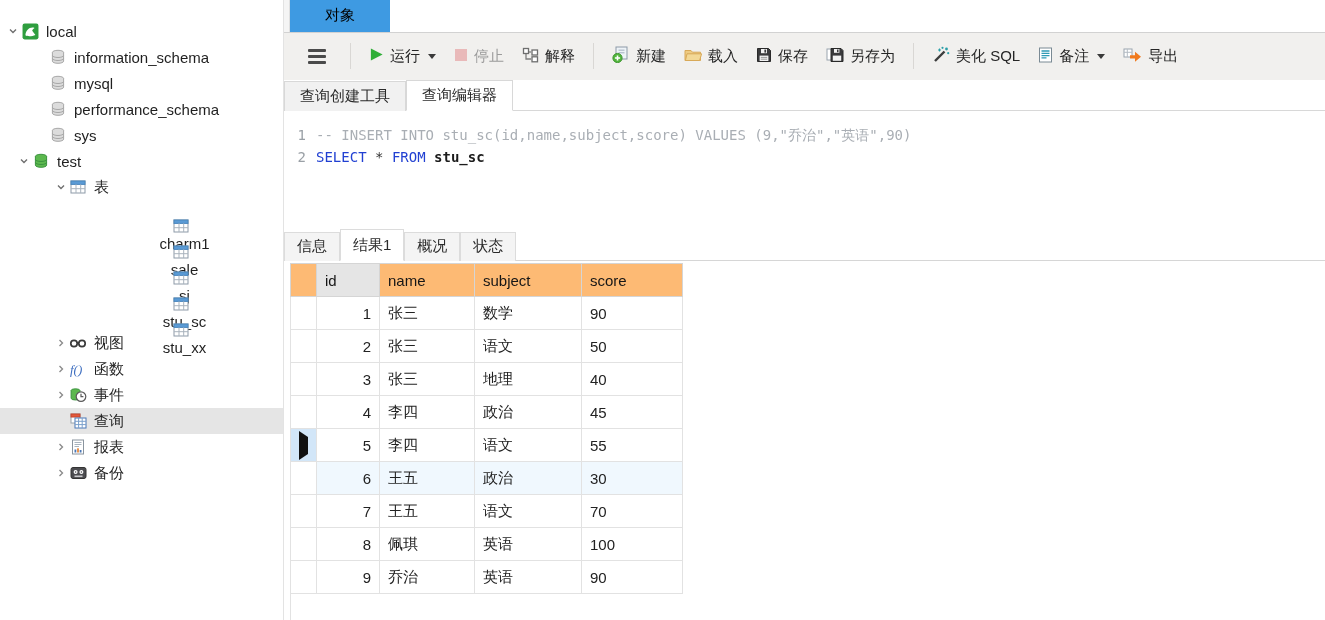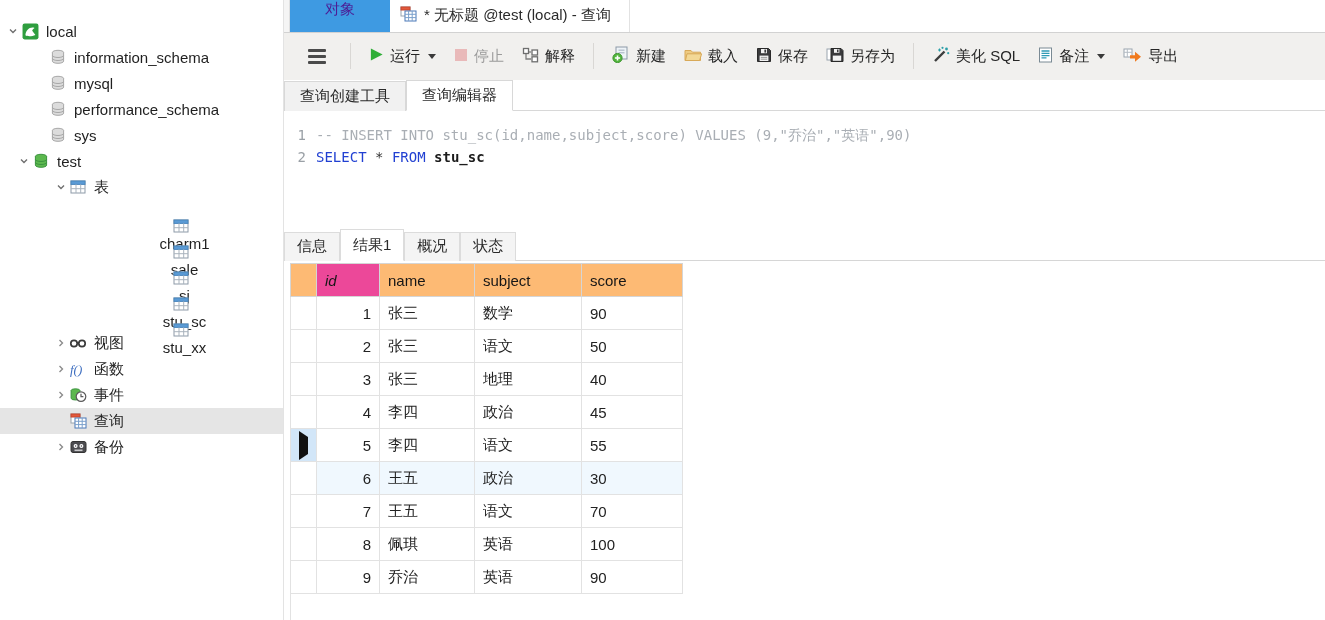--- a/index.html
+++ b/index.html
@@ -14,21 +14,21 @@
   .arrow { width:17px; flex:0 0 17px; display:flex; align-items:center; justify-content:center; }
   .ticon { width:18px; flex:0 0 18px; margin-right:7px; display:flex; align-items:center; justify-content:center; }
   .tlabel { color:#1f1f1f; }
   .lv0 { padding-left:4px; } .lv1 { padding-left:32px; } .lv2 { padding-left:52px; } .lv3 { padding-left:86px;flex-direction:column; }
 
   
   .main { flex:1; display:flex; flex-direction:column; min-width:0; }
 
   .tabbar { height:33px; display:flex; align-items:stretch; background:#fff; border-bottom:1px solid #d2d2d2; }
   .tab-sliver { width:6px; background:#f5f5f5; border-right:1px solid #e0e0e0; }
-  .tab-objects { width:100px; background:#3e9ae2; color:#4c1d95; display:flex; align-items:flex-start; justify-content:center; }
+  .tab-objects { width:100px; background:#3e9ae2; color:#000000; display:flex; align-items:center; justify-content:center; }
   .tab-query { display:flex; align-items:center; gap:7px; padding:0 18px 0 10px; background:#fff; border-right:1px solid #e2e2e2; color:#2a2a2a; }
 
   .toolbar { height:47px; background:#f1f0ee; display:flex; align-items:center; gap:10px; padding:0 10px 0 14px; }
   .tbtn { display:flex; align-items:center; gap:6px; padding:4px 4px; color:#262626; cursor:default; }
   .tbtn.disabled { color:#9b9b9b; }
   .tsep { width:1px; height:26px; background:#d9d7d4; margin:0 4px; }
   .menu-bars { display:flex; flex-direction:column; gap:3px; padding:4px 6px; }
   .menu-bars span { display:block; width:18px; height:3px; background:#4a4a4a; border-radius:1px; }
   .caret { width:0; height:0; border-left:4px solid transparent; border-right:4px solid transparent; border-top:5px solid #3a3a3a; margin-left:2px; }
 
@@ -46,21 +46,21 @@
   .tok-ident { color:#1c1c1c; font-weight:bold; }
 
   .rtabs { height:31px; background:#fff; border-bottom:1px solid #d6d6d6; display:flex; align-items:flex-end; }
   .rtab { padding:4px 12px 5px; border:1px solid #dcdcdc; border-bottom:none; background:#f4f4f4; color:#2a2a2a; margin-bottom:-1px; }
   .rtab.active { background:#fff; border-bottom:1px solid #fff; padding-top:6px; }
 
   .gridwrap { flex:1; padding:2px 0 0 6px; background:#fff; }
   table.grid { border-collapse:collapse; table-layout:fixed; }
   .grid th, .grid td { border:1px solid #e2e2e2; height:33px; padding:0 8px; font-weight:normal; text-align:left; overflow:hidden; }
   .grid th { border-color:#d5d5d5; color:#161616; background:#fdba74; }
-  .grid th.hl { background:#ec4899;font-style:italic; }
+  .grid th.hl { background:#e5e5e5; }
   .c-sel { width:22px; padding:0; }
   .c-id { width:63px; } .c-name { width:95px; } .c-subject { width:107px; } .c-score { width:101px; }
   td.c-id { text-align:right; }
   td.c-sel { text-align:center; }
   tr.hover-row td { background:#f0f8fe; }
   td.cur { background:#d2e6f8; }
   .tri-right { width:0; height:0; border-top:6px solid transparent; border-bottom:6px solid transparent; border-left:9px solid #111; margin:0 auto; }
   .grid-tail { height:26px; width:389px; border-left:1px solid #e2e2e2; }
 </style>
 </head>
@@ -278,20 +278,37 @@
         <svg width="17" height="16" viewBox="0 0 17 16">
             <rect x="1" y="1" width="9" height="9" fill="#fff" stroke="#9aa4ae"></rect>
             <rect x="1" y="1" width="9" height="3" fill="#e2593c" stroke="#c8472c"></rect>
             <rect x="5" y="5" width="11" height="10" fill="#fff" stroke="#4a78b8"></rect>
             <path d="M5,8.3 H16 M5,11.6 H16 M8.6,5 V15 M12.2,5 V15" stroke="#7ba1cc" fill="none"></path>
           </svg>
         </span>
       <span class="tlabel">查询</span>
     </div>
 
+    <div class="trow lv2">
+      <span class="arrow">
+        <svg width="12" height="12" viewBox="0 0 16 16">
+            <polyline points="6,4 10,8 6,12" fill="none" stroke="#8a8a8a" stroke-width="1.8"></polyline>
+          </svg>
+        </span>
+      <span class="ticon">
+        <svg width="16" height="16" viewBox="0 0 16 16">
+            <rect x="2.5" y="1" width="11" height="14" fill="#fff" stroke="#8a949e"></rect>
+            <path d="M4.5,3.5 H11.5 M4.5,5.5 H11.5 M4.5,7.5 H9" stroke="#aab4be" fill="none"></path>
+            <rect x="4.5" y="10.5" width="1.8" height="3" fill="#4a78b8"></rect>
+            <rect x="7.1" y="9.3" width="1.8" height="4.2" fill="#e8883a"></rect>
+            <rect x="9.7" y="11" width="1.8" height="2.5" fill="#4a78b8"></rect>
+          </svg>
+        </span>
+      <span class="tlabel">报表</span>
+    </div>
 
     <div class="trow lv2">
       <span class="arrow">
         <svg width="12" height="12" viewBox="0 0 16 16">
             <polyline points="6,4 10,8 6,12" fill="none" stroke="#8a8a8a" stroke-width="1.8"></polyline>
           </svg>
         </span>
       <span class="ticon">
         <svg width="17" height="16" viewBox="0 0 17 16">
             <rect x="1" y="2.5" width="15" height="11" rx="2" fill="#4c4c50" stroke="#333"></rect>
@@ -306,30 +323,20 @@
     </div>
 
   </aside>
 
   <main class="main">
 
     <div class="tabbar">
       <div class="tab-sliver"></div>
       <div class="tab-objects">
         <span>对象</span>
-      </div>
-      <div class="tab-query">
-        <span>
-          <svg width="17" height="16" viewBox="0 0 17 16">
-              <rect x="1" y="1" width="9" height="9" fill="#fff" stroke="#9aa4ae"></rect>
-              <rect x="1" y="1" width="9" height="3" fill="#e2593c" stroke="#c8472c"></rect>
-              <rect x="5" y="5" width="11" height="10" fill="#fff" stroke="#4a78b8"></rect>
-              <path d="M5,8.3 H16 M5,11.6 H16 M8.6,5 V15 M12.2,5 V15" stroke="#7ba1cc" fill="none"></path>
-            </svg></span>
-        <span>* 无标题 @test (local) - 查询</span>
       </div>
     </div>
 
     <div class="toolbar">
       <div class="tbtn">
         <span class="menu-bars">
             <span></span>
             <span></span>
             <span></span>
           </span>

